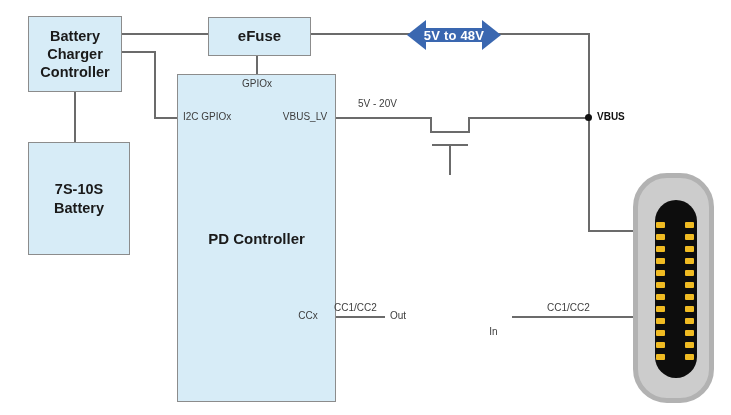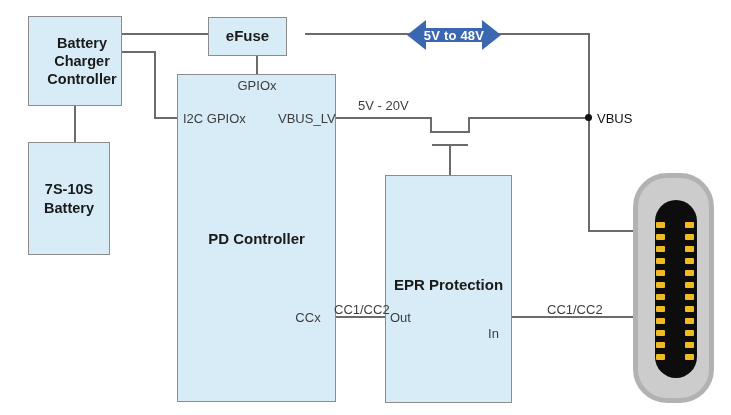--- a/index.html
+++ b/index.html
@@ -9,39 +9,39 @@
   }
   
   .block{
     position:absolute;background:var(--block-fill);border:1px solid var(--block-border);
     box-sizing:border-box;display:flex;align-items:center;justify-content:center;
   }
   .block .title{
     font-weight:bold;color:var(--text-dark);font-size:15px;line-height:1.25;
     text-align:center;white-space:normal;
   }
-  .blk-bcc{left:28px;top:16px;width:94px;height:90px;justify-content:flex-end;}
+  .blk-bcc{left:28px;top:16px;width:94px;height:76px;}
   .blk-bcc .title{font-size:14.5px;width:78px;}
-  .blk-battery{left:28px;top:142px;width:82px;height:113px;}
+  .blk-battery{left:28px;top:142px;width:102px;height:113px;}
   .blk-battery .title{font-size:14.5px;width:60px;}
-  .blk-efuse{left:208px;top:17px;width:79px;height:39px;}
+  .blk-efuse{left:208px;top:17px;width:103px;height:39px;}
   .blk-pd{left:177px;top:74px;width:159px;height:328px;align-items:flex-start;}
   .blk-pd .title{margin-top:155px;}
   .blk-epr{left:385px;top:175px;width:127px;height:228px;align-items:flex-start;}
   .blk-epr .title{margin-top:100px;}
   
   .wire{position:absolute;background:var(--wire);}
   .wire.h{height:2px;}
   .wire.v{width:2px;}
   
   .pinlbl{
-    position:absolute;font-size:13px;color:var(--label-gray);white-space:nowrap;
+    position:absolute;font-size:10px;color:var(--label-gray);white-space:nowrap;
   }
   .pinlbl.r{text-align:center;}
-  .vbus-lbl{position:absolute;font-size:13px;font-weight:normal;color:#111;}
+  .vbus-lbl{position:absolute;font-size:10px;font-weight:bold;color:#111;}
   .dot{position:absolute;width:7px;height:7px;border-radius:50%;background:#111;}
   
   .bi-arrow{position:absolute;left:407px;top:20px;width:94px;height:30px;}
   .bi-arrow .shaft{position:absolute;left:16px;right:16px;top:8px;bottom:8px;background:var(--arrow-blue);}
   .bi-arrow .head-l{position:absolute;left:0;top:0;width:0;height:0;
     border-top:15px solid transparent;border-bottom:15px solid transparent;
     border-right:19px solid var(--arrow-blue);}
   .bi-arrow .head-r{position:absolute;right:0;top:0;width:0;height:0;
     border-top:15px solid transparent;border-bottom:15px solid transparent;
     border-left:19px solid var(--arrow-blue);}
@@ -98,23 +98,20 @@
   </div>
 
   <div class="block blk-efuse">
     <div class="title">eFuse</div>
   </div>
 
   <div class="block blk-pd">
     <div class="title">PD Controller</div>
   </div>
 
-  <div class="block blk-epr">
-    <div class="title">EPR Protection</div>
-  </div>
 
   <div class="pinlbl" style="left:233px;top:78px;width:48px;text-align:center">GPIOx</div>
   <div class="pinlbl" style="left:183px;top:111px">I2C GPIOx</div>
   <div class="pinlbl r" style="left:278px;top:111px;width:54px">VBUS_LV</div>
   <div class="pinlbl r" style="left:292px;top:310px;width:32px">CCx</div>
   <div class="pinlbl" style="left:390px;top:310px">Out</div>
   <div class="pinlbl r" style="left:480px;top:326px;width:27px">In</div>
 
   <div class="pinlbl" style="left:358px;top:98px">5V - 20V</div>
   <div class="pinlbl" style="left:334px;top:302px">CC1/CC2</div>

